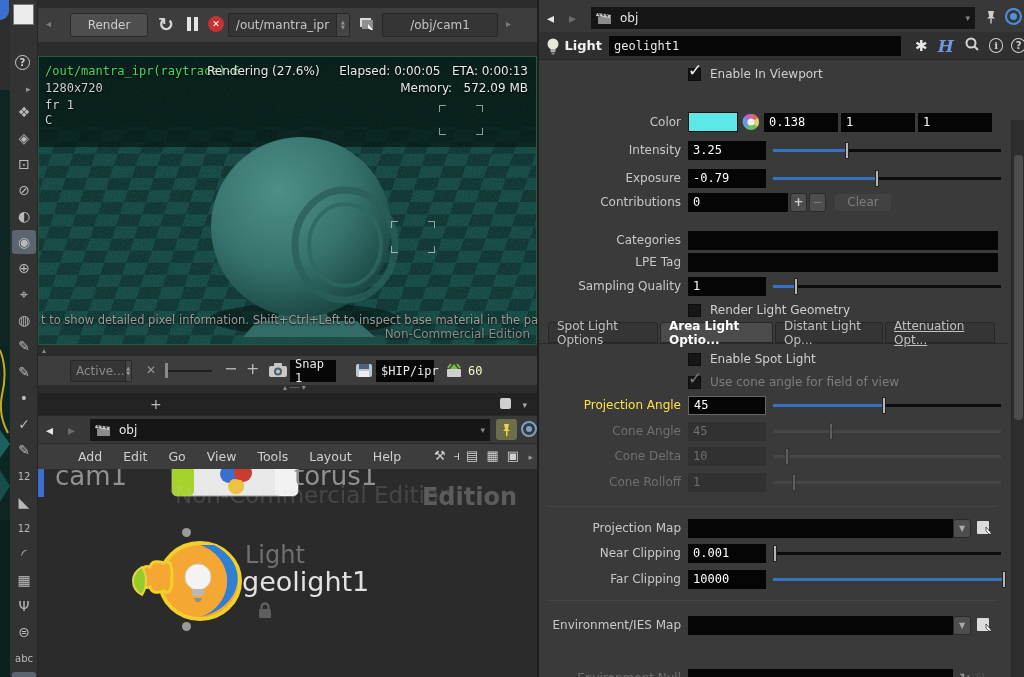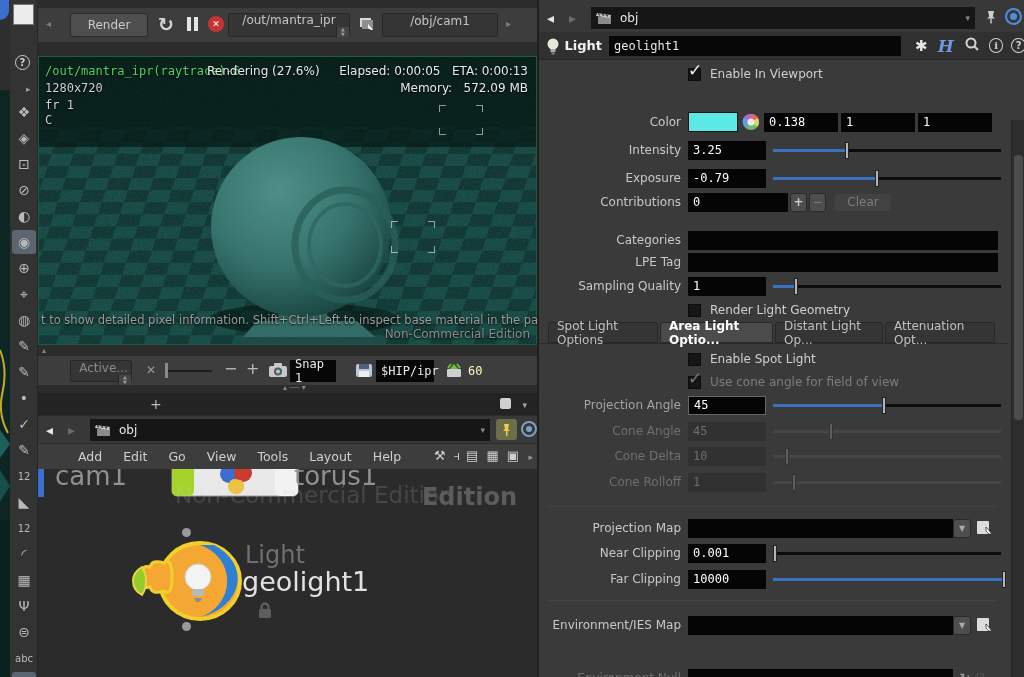--- a/index.html
+++ b/index.html
@@ -11,21 +11,21 @@
   #left-sliver{left:0;top:0;width:10px;height:677px;background:#20262a;}
   #left-toolbar{left:10px;top:0;width:28px;height:677px;background:#333;border-right:1px solid #262626;}
   .ticon{width:24px;height:24px;margin:2px auto 1px auto;color:#b9b9b9;display:flex;align-items:center;justify-content:center;font-size:14px;border-radius:3px;}
   .ticon.active{background:#5a6570;}
   .ticon.small{font-size:10px;}
   
   #left-panel{left:38px;top:0;width:499px;height:677px;background:#2c2c2c;}
   .bar{background:#3d3d3d;}
   .btn{background:#4e4e4e;border:1px solid #2a2a2a;border-radius:3px;color:#ccc;display:flex;align-items:center;justify-content:center;}
   .blackfield{background:#070707;color:#e8e8e8;display:flex;align-items:center;padding:0 5px;font-size:12px;}
-  .ddfield{background:#353535;border:1px solid #272727;color:#c4c4c4;display:flex;align-items:center;border-radius:2px;flex-direction:column;}
+  .ddfield{background:#353535;border:1px solid #272727;color:#c4c4c4;display:flex;align-items:center;border-radius:2px;}
   .spin{width:13px;align-self:stretch;border-left:1px solid #272727;background:#454545;display:flex;flex-direction:column;align-items:center;justify-content:center;font-size:5px;color:#999;line-height:5px;margin-left:auto;}
   .dim{color:#7d7d7d;}
   
   #render-pane{left:0;top:56px;width:499px;height:289px;background:#081d1b;border:1px solid #1d5c3c;}
   #render-pane .ovl{position:absolute;font-size:12px;text-shadow:0 1px 2px #000;}
   .bkt span{position:absolute;width:7px;height:7px;border:0 solid rgba(255,255,255,.55);}
   
   #snap-bar{left:0;top:355px;width:499px;height:30px;background:#3d3d3d;border-top:1px solid #2a2a2a;}
   .slider-sm{position:absolute;height:2px;background:#1f1f1f;}
   
@@ -453,36 +453,36 @@
       <div class="prow" style="top:240px">
           <div class="plabel"></div>
           <div class="chk"></div>
           <span style="margin-left:9px">Render Light Geometry</span>
         </div>
 
       <div class="abs" style="left:0;top:262px;width:470px;height:22px;border-bottom:1px solid #2a2a2a" id="ptab-row">
           <div class="ptab" style="left: 9px; width: 110px;">Spot Light Options</div>
           <div class="ptab active" style="left: 121px; width: 113px;">Area Light Optio...</div>
           <div class="ptab" style="left: 236px; width: 108px;">Distant Light Op...</div>
-          <div class="ptab" style="left: 346px; width: 110px;">Attenuation Opt...</div>
+          <div class="ptab" style="left: 346px; width: 110px; text-decoration: underline;">Attenuation Opt...</div>
         </div>
 
       <div class="prow" style="top:312px">
           <div class="plabel"></div>
           <div class="chk on off"></div>
           <span class="dim" style="margin-left:9px">Use cone angle for field of view</span>
         </div>
       <div class="prow" style="top:289px">
           <div class="plabel"></div>
           <div class="chk"></div>
           <span style="margin-left:9px">Enable Spot Light</span>
         </div>
 
       <div class="prow" style="top:335px">
-          <div class="plabel" style="color:#a3a3a3">Projection Angle</div>
+          <div class="plabel" style="color:#fde047">Projection Angle</div>
         <div class="pfield" style="width:78px;border:1px solid #666">45</div>
         <div class="slider">
             <div class="track"></div>
             <div class="fill" style="width:48%"></div>
             <div class="knob" style="left:48%"></div>
           </div>
       </div>
       <div class="prow" style="top:361px">
           <div class="plabel off">Cone Angle</div>
         <div class="pfield off" style="width:78px">45</div>

